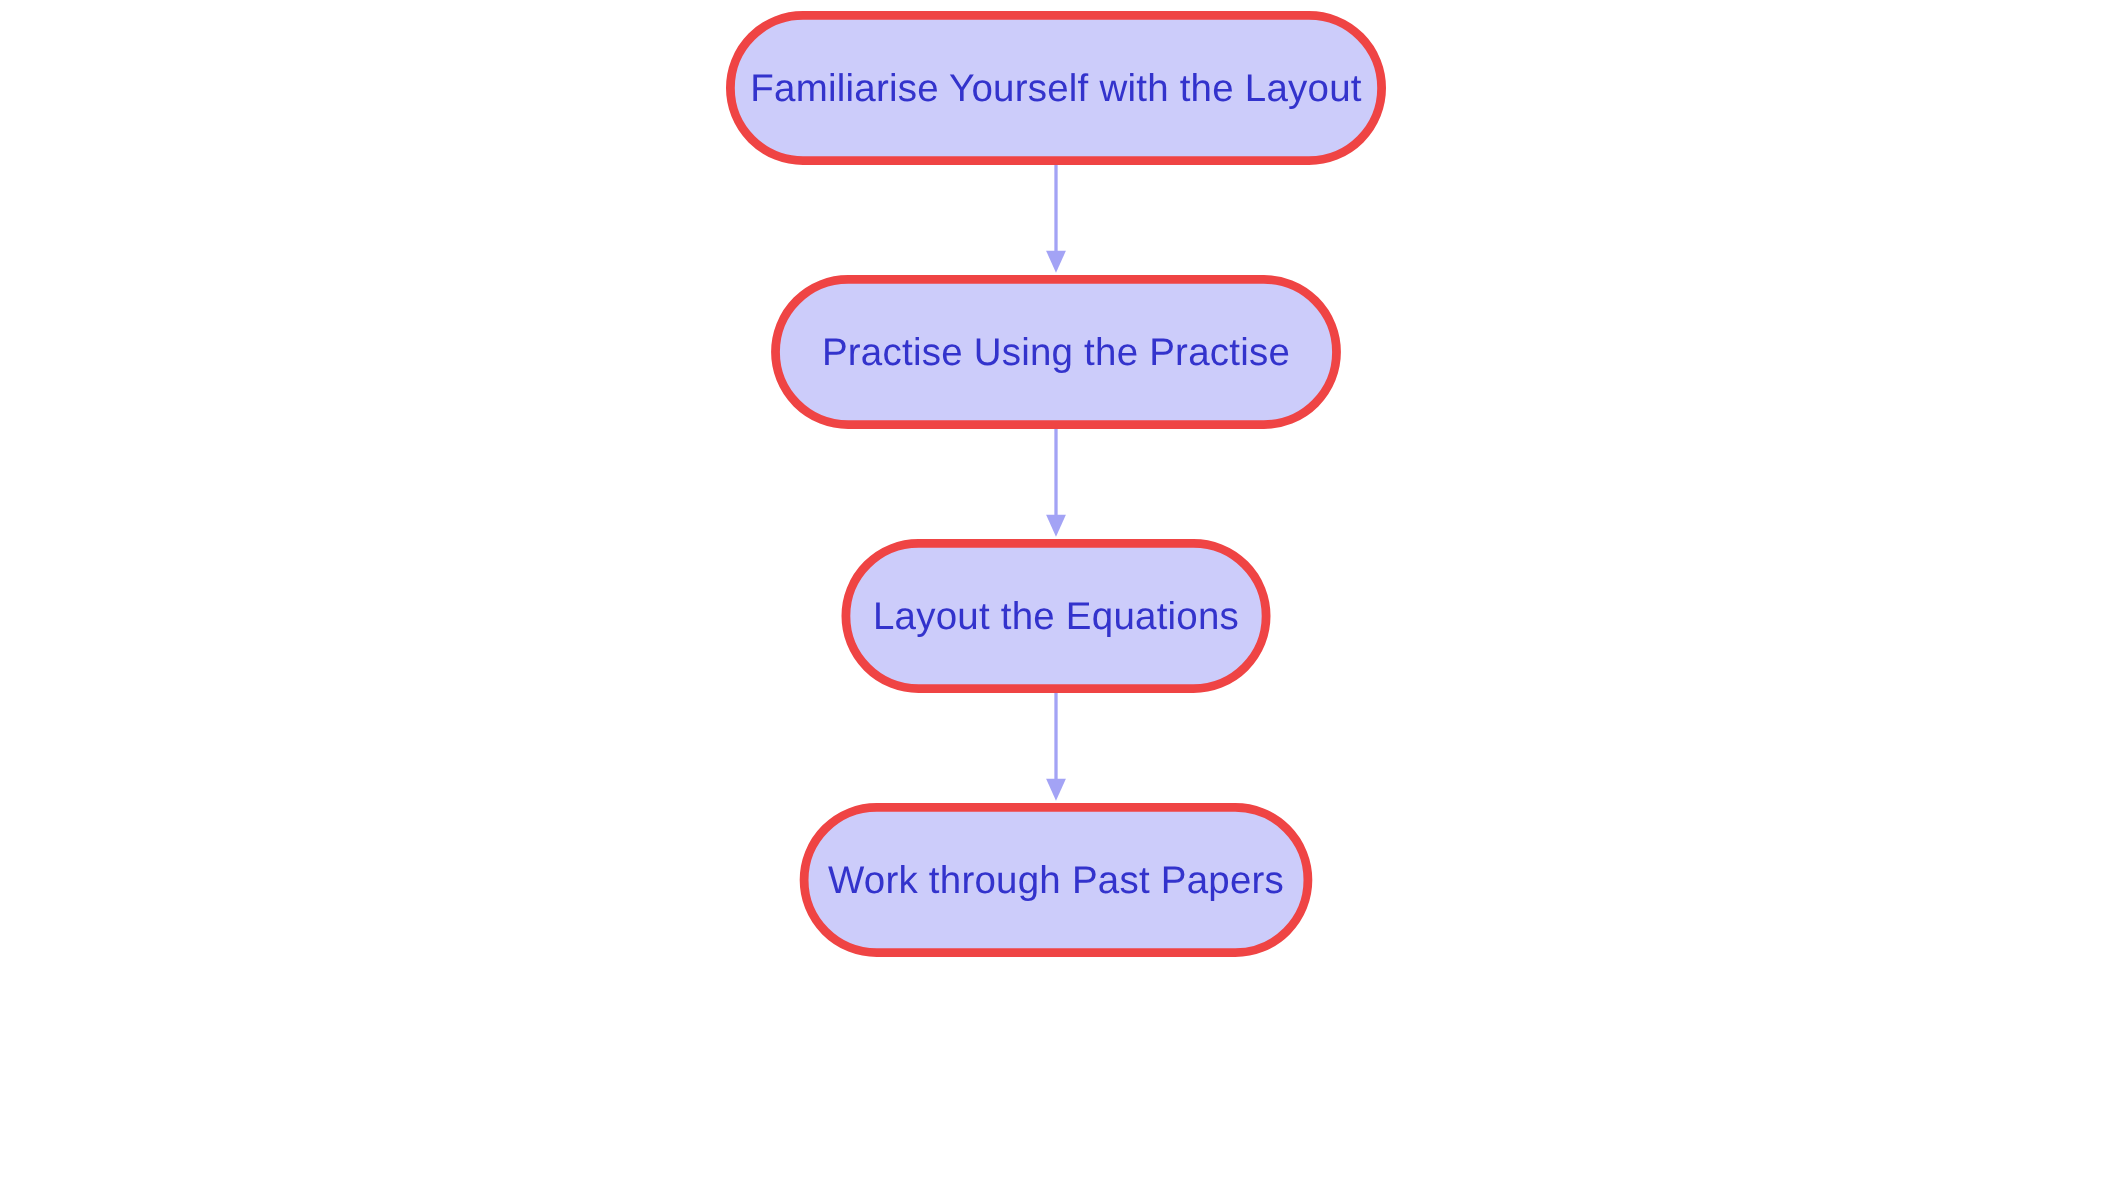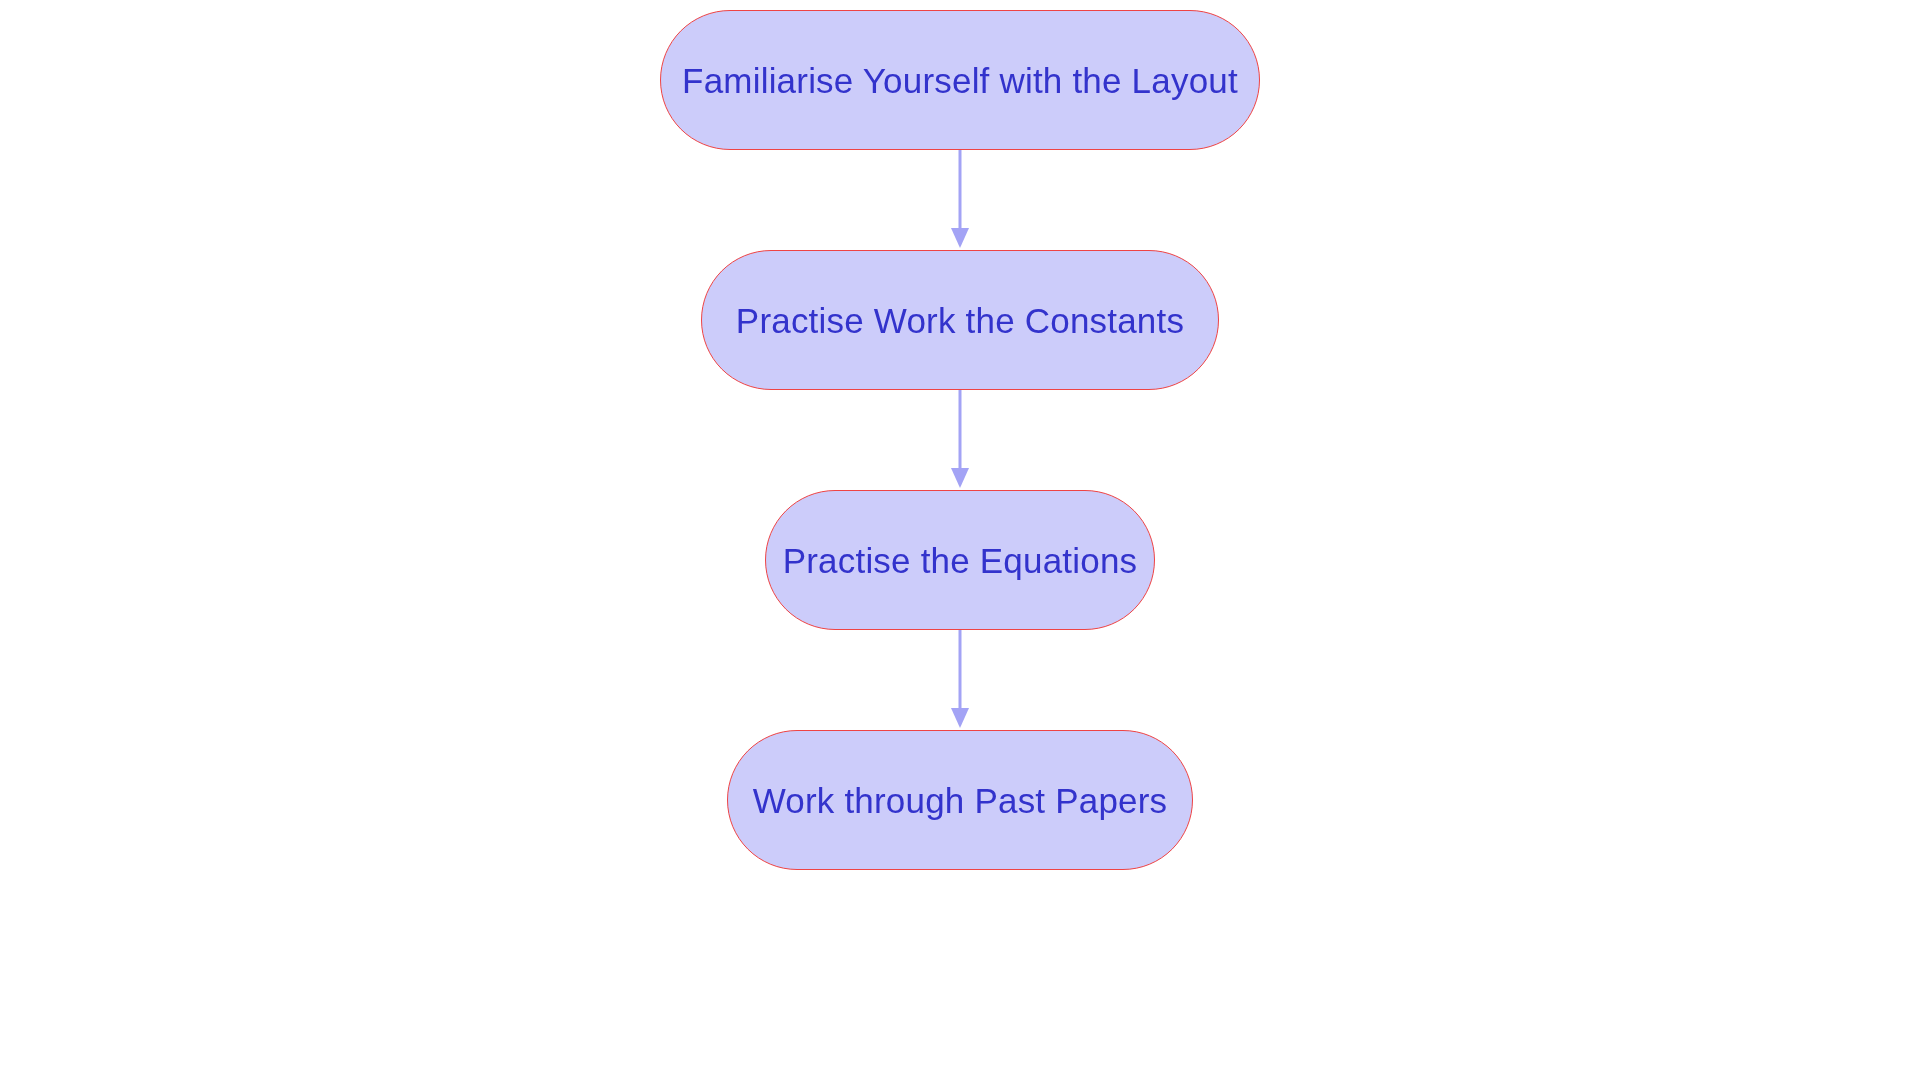--- a/index.html
+++ b/index.html
@@ -29,21 +29,21 @@
     flex-direction: column;
     align-items: center;
     justify-content: flex-start;
   }
   .node {
     box-sizing: border-box;
     display: flex;
     align-items: center;
     justify-content: center;
     background: #ccccfa;
-    border: 1px solid #ef4444;
+    border: 8px solid #ef4444;
     border-radius: 9999px;
     color: #3333cc;
     font-size: 35px;
     font-weight: 400;
     line-height: 1;
     letter-spacing: 0.2px;
     white-space: nowrap;
     text-align: center;
   }
   .node-label {
@@ -74,32 +74,32 @@
     </div>
 
     <div class="edge">
       <svg width="60" height="100" viewBox="0 0 60 100" xmlns="http://www.w3.org/2000/svg">
         <line x1="30" y1="0" x2="30" y2="82" stroke="#a3a3f5" stroke-width="3"></line>
         <polygon points="30,98 21,78 39,78" fill="#a3a3f5"></polygon>
       </svg>
     </div>
 
     <div class="node node-1">
-      <span class="node-label">Practise Work the Constants</span>
+      <span class="node-label">Practise Using the Practise</span>
     </div>
 
     <div class="edge">
       <svg width="60" height="100" viewBox="0 0 60 100" xmlns="http://www.w3.org/2000/svg">
         <line x1="30" y1="0" x2="30" y2="82" stroke="#a3a3f5" stroke-width="3"></line>
         <polygon points="30,98 21,78 39,78" fill="#a3a3f5"></polygon>
       </svg>
     </div>
 
     <div class="node node-2">
-      <span class="node-label">Practise the Equations</span>
+      <span class="node-label">Layout the Equations</span>
     </div>
 
     <div class="edge">
       <svg width="60" height="100" viewBox="0 0 60 100" xmlns="http://www.w3.org/2000/svg">
         <line x1="30" y1="0" x2="30" y2="82" stroke="#a3a3f5" stroke-width="3"></line>
         <polygon points="30,98 21,78 39,78" fill="#a3a3f5"></polygon>
       </svg>
     </div>
 
     <div class="node node-3">

